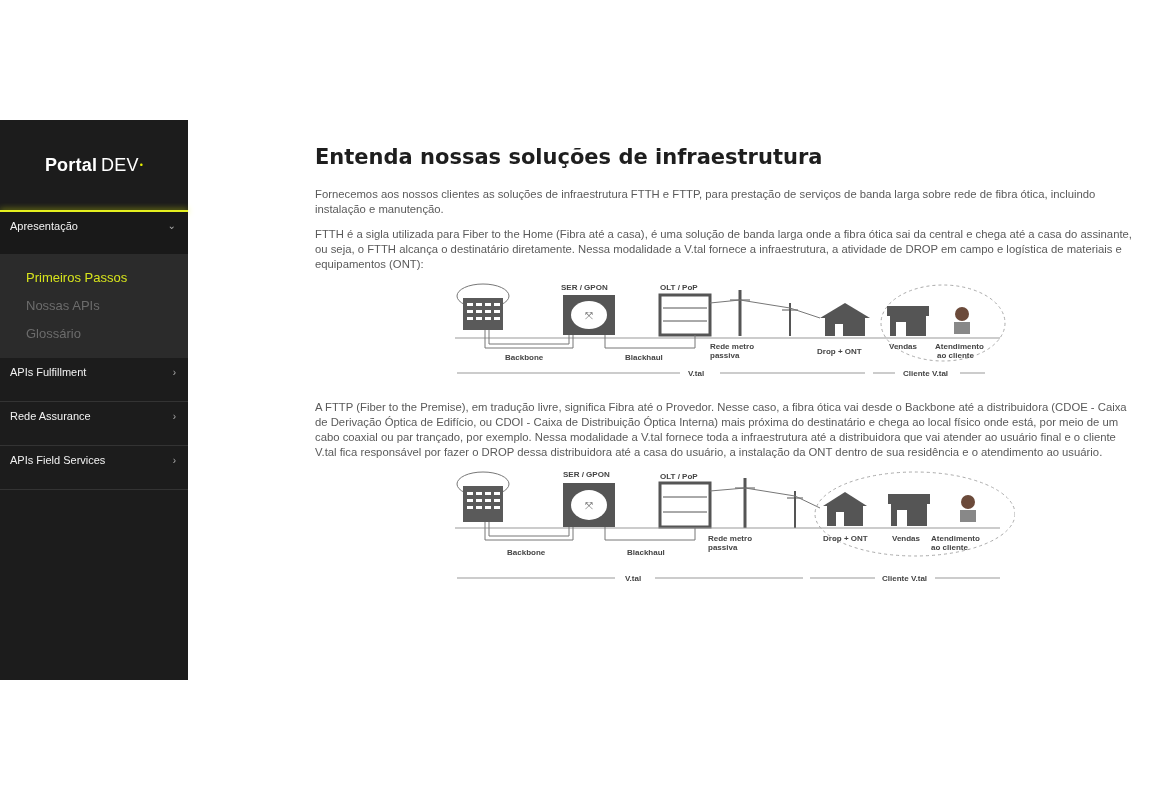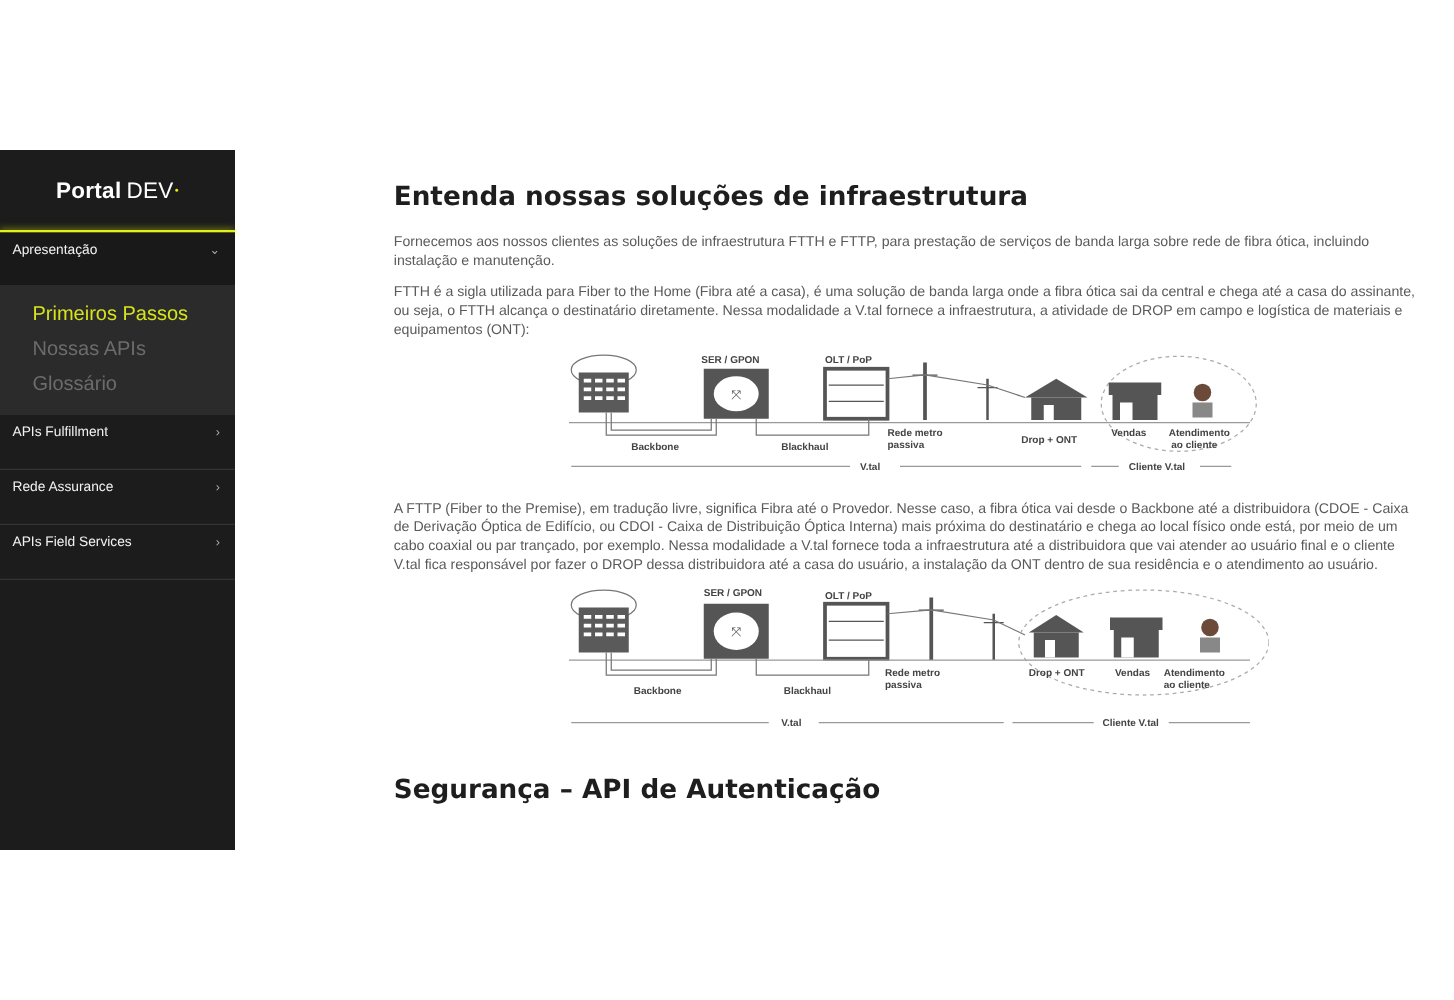--- a/index.html
+++ b/index.html
@@ -5,36 +5,36 @@
   html, body { margin: 0; padding: 0; }
   body {
     width: 1163px; height: 800px; background: #ffffff;
     font-family: "Liberation Sans", sans-serif; position: relative; overflow: hidden;
   }
   .sidebar {
     position: absolute; left: 0; top: 120px; width: 188px; height: 560px;
     background: #1c1c1c; color: #fff;
   }
   .logo {
-    height: 64px; display: flex; align-items: center; justify-content: center;
+    height: 90px; display: flex; align-items: center; justify-content: center;
     font-size: 18px; letter-spacing: 0.2px;
   }
   .logo .bold { font-weight: 700; }
   .logo .light { font-weight: 400; margin-left: 4px; }
   .logo .dot { font-size: 9px; vertical-align: top; color: #e6f000; margin-left: 1px; }
   .accent-line { height: 2px; background: #e4ef1f; box-shadow: 0 0 6px #d9e800; }
   .nav-section {
     display: flex; align-items: center; justify-content: space-between;
     height: 28px; padding: 0 12px 15px 10px; font-size: 11px; color: #f2f2f2;
     border-bottom: 1px solid #333;
   }
   .nav-section.open { background: #191919; height: 27px; border-bottom: none; }
   .nav-section .chev { font-size: 10px; color: #aaa; }
   .sub-list { background: #2b2b2b; padding: 10px 0 10px 0; }
-  .sub-item { height: 28px; line-height: 28px; padding-left: 26px; font-size: 16px; color: #6c6c6c; }
+  .sub-item { height: 28px; line-height: 28px; padding-left: 26px; font-size: 13px; color: #6c6c6c; }
   .sub-item.active { color: #d7e41c; }
   .main { position: absolute; left: 315px; top: 145px; width: 820px; color: #555; }
   h2 {
     margin: 0; font-family: "DejaVu Sans", sans-serif; font-weight: 700;
     font-size: 21px; color: #1e1e1e;
   }
   p { margin: 0; font-size: 11.3px; line-height: 15px; color: #5a5a5a; }
   .diagram { position: relative; width: 560px; height: 110px; }
   .diagram .lbl { position: absolute; font-size: 8px; font-weight: 700; color: #444; line-height: 9px; }
 </style>
@@ -204,14 +204,13 @@
     <span class="lbl" style="left:253px;top:68px;">Rede metro</span>
     <span class="lbl" style="left:253px;top:77px;">passiva</span>
     <span class="lbl" style="left:368px;top:68px;">Drop + ONT</span>
     <span class="lbl" style="left:437px;top:68px;">Vendas</span>
     <span class="lbl" style="left:476px;top:68px;">Atendimento</span>
     <span class="lbl" style="left:476px;top:77px;">ao cliente</span>
     <span class="lbl" style="left:170px;top:108px;">V.tal</span>
     <span class="lbl" style="left:427px;top:108px;">Cliente V.tal</span>
   </div>
 
-  <h2 style="margin-top:28px;">Segurança – API de Autenticação</h2>
 </div>
 
 </body></html>

